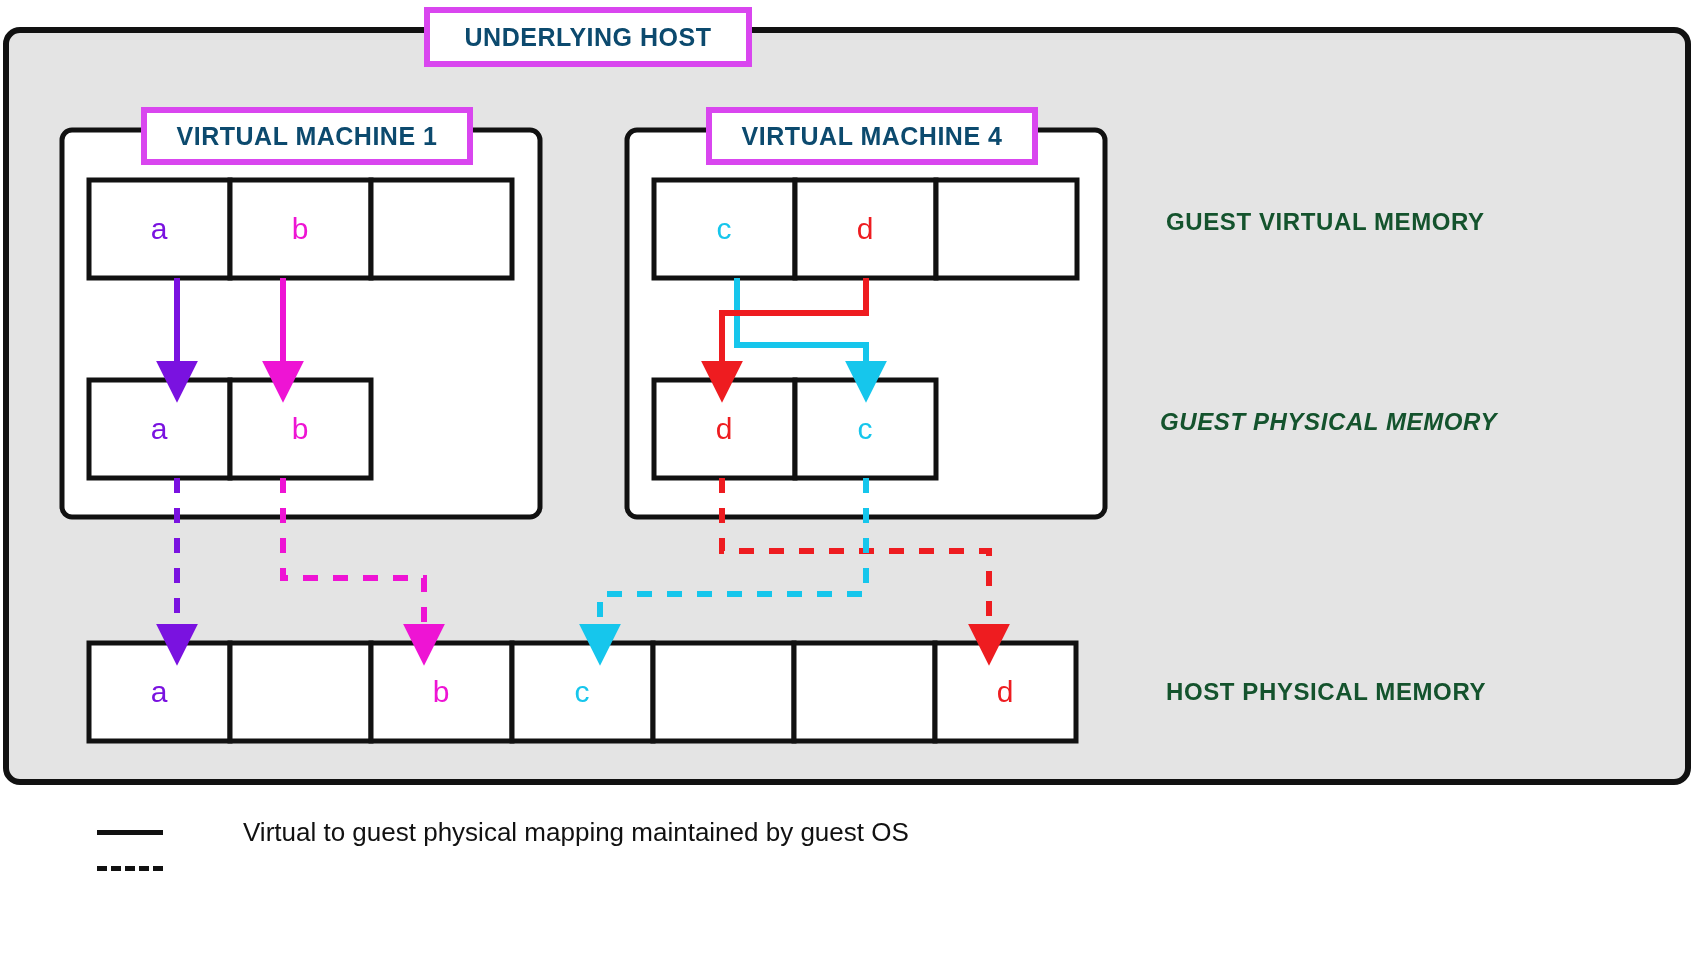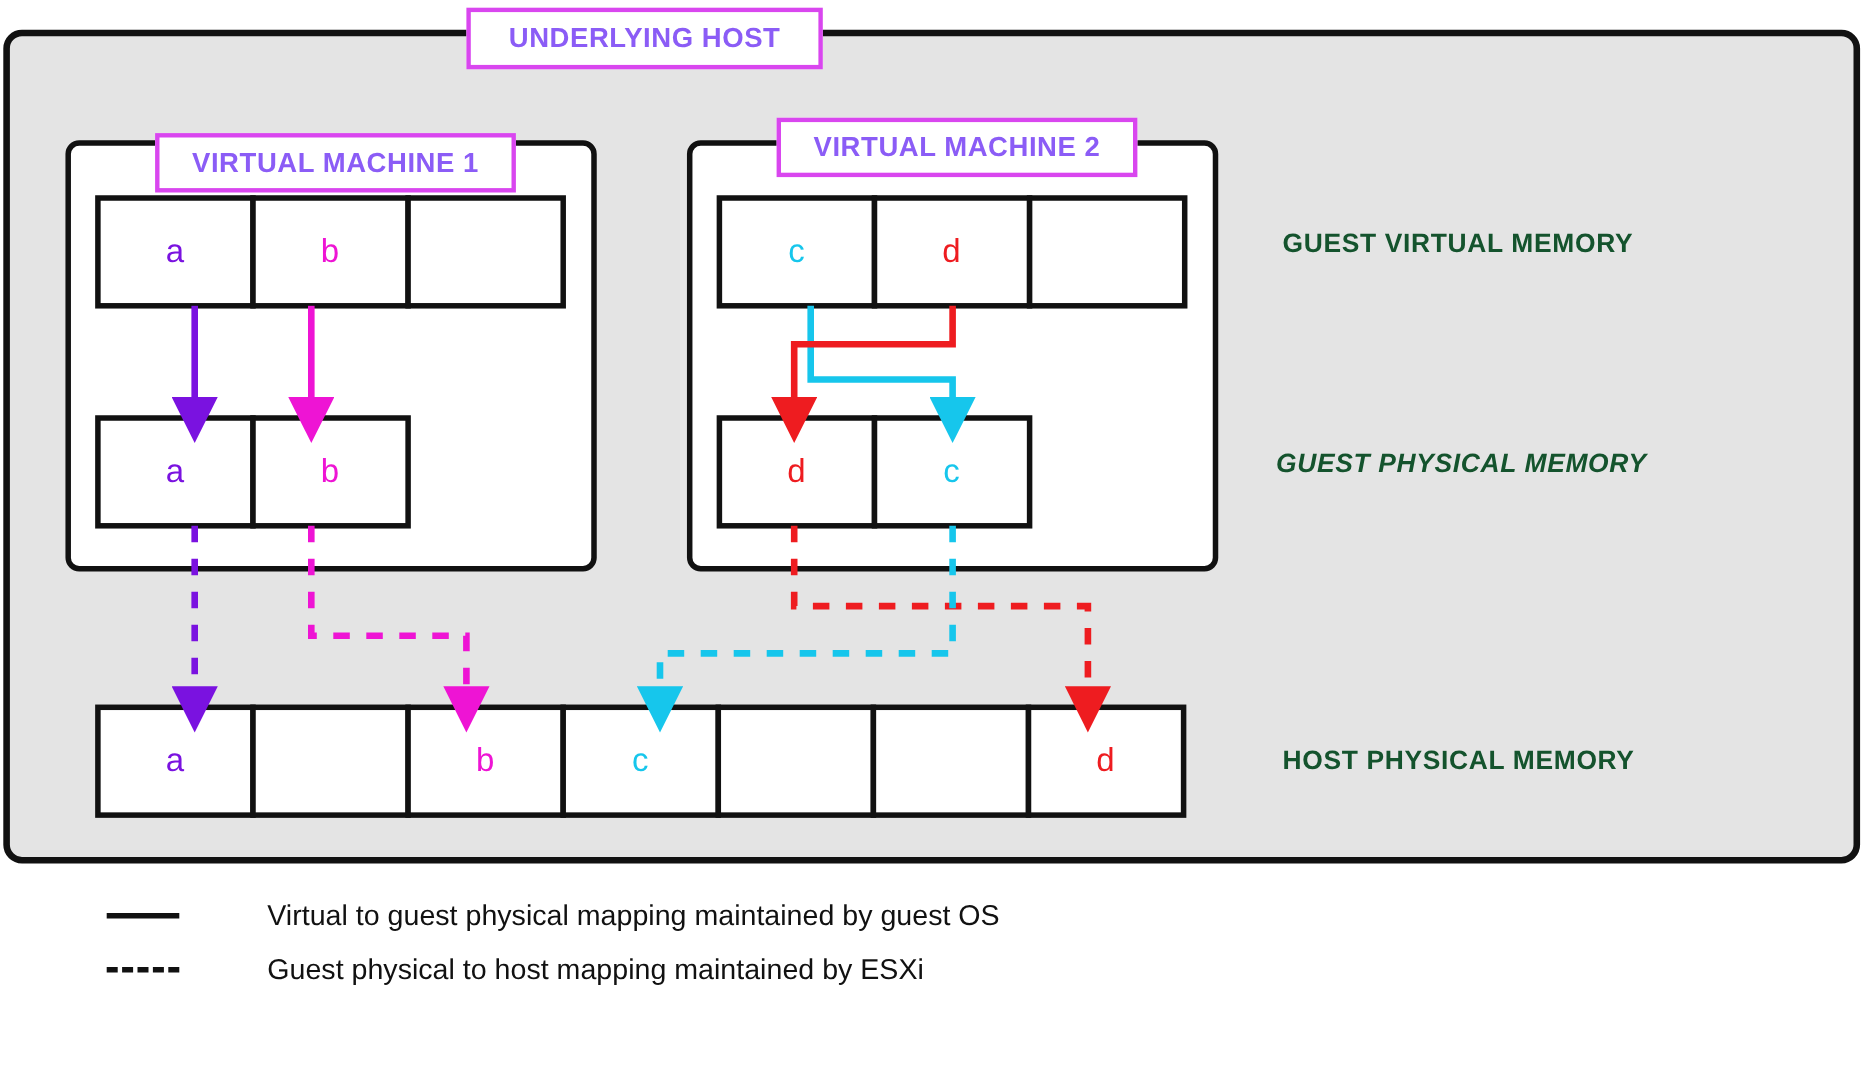--- a/index.html
+++ b/index.html
@@ -5,26 +5,26 @@
   html,body{margin:0;padding:0;background:#ffffff;}
   body{
     width:1694px;height:971px;position:relative;overflow:hidden;
     font-family:"Liberation Sans","DejaVu Sans",sans-serif;
   }
   #stage{position:absolute;inset:0;width:1694px;height:971px;}
   svg#canvas{position:absolute;left:0;top:0;width:1694px;height:971px;}
 
   
   .chip{
-    position:absolute;background:#ffffff;border:4px solid #d946ef;
+    position:absolute;background:#ffffff;border:6px solid #d946ef;
     display:flex;align-items:center;justify-content:center;
-    font-weight:bold;color:#8b5cf6;letter-spacing:.5px;
+    font-weight:bold;color:#0c4a6e;letter-spacing:.5px;
   }
   #host-chip{left:424px;top:7px;width:316px;height:48px;font-size:25px;}
-  #vm1-chip{left:141px;top:107px;width:320px;height:46px;font-size:25px;margin-top:14px;}
+  #vm1-chip{left:141px;top:107px;width:320px;height:46px;font-size:25px;}
   #vm2-chip{left:706px;top:107px;width:320px;height:46px;font-size:25px;}
 
   
   .side-label{
     position:absolute;font-weight:bold;font-size:24px;color:#14532d;
     letter-spacing:.6px;
   }
   #side-gvm{left:1166px;top:208px;}
   #side-gpm{left:1160px;top:408px;font-style:italic;}
   #side-hpm{left:1166px;top:678px;}
@@ -117,21 +117,21 @@
 
     <path d="M283,478 L283,578 L424,578 L424,637" fill="none" stroke="#ee14d4" stroke-width="6" stroke-dasharray="15 15" marker-end="url(#ah-b)"></path>
 
     <path d="M722,478 L722,551 L989,551 L989,637" fill="none" stroke="#ee1c20" stroke-width="6" stroke-dasharray="15 15" marker-end="url(#ah-d)"></path>
 
     <path d="M866,478 L866,594 L600,594 L600,637" fill="none" stroke="#16c6ec" stroke-width="6" stroke-dasharray="15 15" marker-end="url(#ah-c)"></path>
   </svg>
 
   <div class="chip" id="host-chip">UNDERLYING HOST</div>
   <div class="chip" id="vm1-chip">VIRTUAL MACHINE 1</div>
-  <div class="chip" id="vm2-chip">VIRTUAL MACHINE 2</div>
+  <div class="chip" id="vm2-chip">VIRTUAL MACHINE 4</div>
 
   <div class="side-label" id="side-gvm">GUEST VIRTUAL MEMORY</div>
   <div class="side-label" id="side-gpm">GUEST PHYSICAL MEMORY</div>
   <div class="side-label" id="side-hpm">HOST PHYSICAL MEMORY</div>
 
   <div class="cellchar" style="left:159px;top:229px;color:#7a12e0;">a</div>
   <div class="cellchar" style="left:300px;top:229px;color:#ee14d4;">b</div>
   <div class="cellchar" style="left:441px;top:229px;color:#111111;"></div>
 
   <div class="cellchar" style="left:159px;top:429px;color:#7a12e0;">a</div>
@@ -151,16 +151,15 @@
   <div class="cellchar" style="left:723px;top:692px;color:#111111;"></div>
   <div class="cellchar" style="left:864px;top:692px;color:#111111;"></div>
   <div class="cellchar" style="left:1005px;top:692px;color:#ee1c20;">d</div>
 
   <div class="legend-row" id="legend-solid">
     <span class="swatch"></span>
     <span class="legend-text">Virtual to guest physical mapping maintained by guest OS</span>
   </div>
   <div class="legend-row" id="legend-dashed">
     <span class="swatch dashed"></span>
-    <span class="legend-text">Guest physical to host mapping maintained by ESXi</span>
   </div>
 
 </div>
 
 </body></html>

